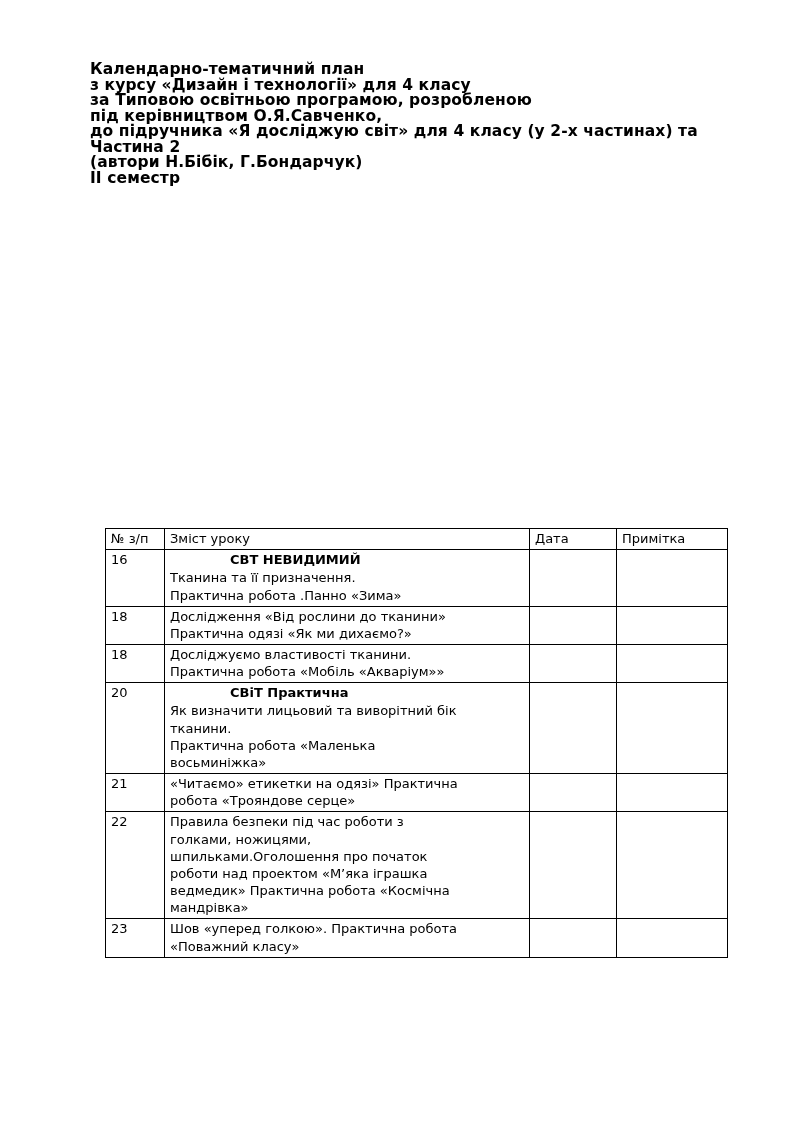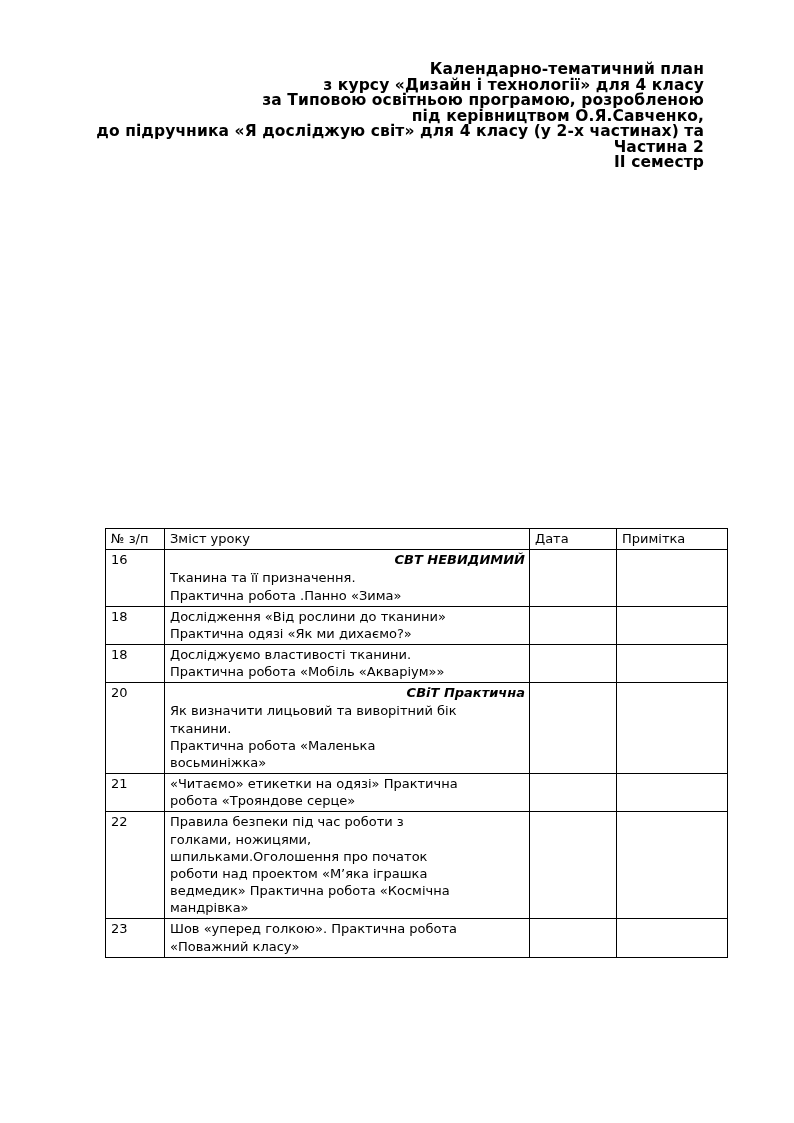--- a/index.html
+++ b/index.html
@@ -20,21 +20,21 @@
     width: 794px;
     height: 1123px;
     box-sizing: border-box;
     padding: 0;
     position: relative;
   }
 
   
   .heading {
     padding-top: 62px;
-    text-align: right;
+    text-align: left;
   }
   .heading .hline {
     font-weight: bold;
     font-size: 15.5px;
     line-height: 1.0;
     margin: 0 auto;
     padding: 0 90px;
     letter-spacing: 0.1px;
   }
   .gap-1  { margin-top: 0px; }
@@ -65,39 +65,39 @@
   col.c-num  { width: 59px; }
   col.c-cont { width: 365px; }
   col.c-date { width: 87px; }
   col.c-note { width: 111px; }
 
   .hdr td { line-height: 1.28; }
   .num-cell { text-align: left; padding-left: 7px; }
   .sect-title {
     font-weight: bold;
     display: block;
-    text-align: right;
+    text-align: left;
     padding-left: 60px;
     line-height: 1.4;
-    font-style: italic;
   }
   .cell-line { display: block; }
 </style>
 </head>
 <body>
 
 <div class="page">
 
   <div class="heading">
     <div class="hline gap-1">Календарно-тематичний план</div>
     <div class="hline gap-n">з курсу «Дизайн і технології» для 4 класу</div>
     <div class="hline gap-n">за Типовою освітньою програмою, розробленою</div>
     <div class="hline gap-n">під керівництвом О.Я.Савченко,</div>
     <div class="hline gap-n">до підручника «Я досліджую світ» для 4 класу (у 2-х частинах) та</div>
     <div class="hline gap-n">Частина 2</div>
+    <div class="hline gap-n">(автори Н.Бібік, Г.Бондарчук)</div>
     <div class="hline gap-n">ІІ семестр</div>
   </div>
 
   <div class="tbl-wrap">
     <table class="plan">
       <colgroup>
         <col class="c-num">
         <col class="c-cont">
         <col class="c-date">
         <col class="c-note">

